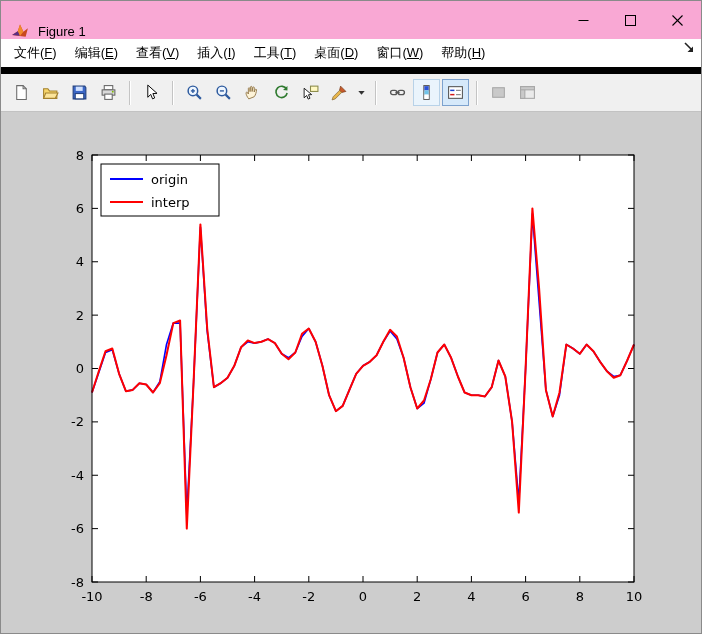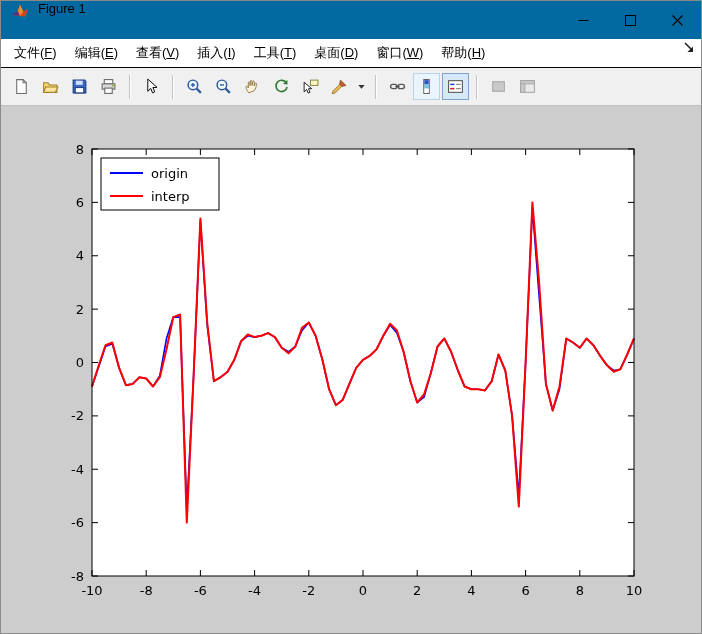--- a/index.html
+++ b/index.html
@@ -1,28 +1,28 @@
 <!DOCTYPE html>
 <html><head>
 <meta charset="utf-8">
 <style>
   html,body{margin:0;padding:0;background:#ffffff;}
   body{width:702px;height:634px;font-family:"Liberation Sans","DejaVu Sans",sans-serif;-webkit-font-smoothing:antialiased;}
   .window{width:702px;height:634px;box-sizing:border-box;border:1px solid #8a8a8a;display:flex;flex-direction:column;background:#f0f0f0;overflow:hidden;}
 
   
-  .titlebar{height:38px;flex:0 0 auto;background:#0369a1;display:flex;align-items:flex-start;}
+  .titlebar{height:38px;flex:0 0 auto;background:#f9a8d4;display:flex;align-items:flex-end;}
   .app-icon{margin-left:10px;width:18px;height:18px;display:flex;}
   .title-text{margin-left:9px;font-size:13px;color:#000;}
   .win-controls{margin-left:auto;display:flex;height:100%;}
   .win-btn{width:47px;height:100%;border:none;background:transparent;display:flex;align-items:center;justify-content:center;padding:0;cursor:default;}
   .win-btn svg{width:11px;height:11px;}
 
   
-  .menubar{height:28px;flex:0 0 auto;background:#ffffff;border-bottom:1px solid #000000;display:flex;align-items:center;padding-left:4px;font-size:13px;position:relative;}
+  .menubar{height:28px;flex:0 0 auto;background:#ffffff;border-bottom:7px solid #000000;display:flex;align-items:center;padding-left:4px;font-size:13px;position:relative;}
   .menu-item{padding:4px 9px;color:#000;white-space:nowrap;}
   .menu-item u{text-decoration:underline;}
   .menu-overflow{position:absolute;right:5px;top:2px;width:14px;height:14px;}
 
   
   .toolbar{height:37px;flex:0 0 auto;background:#f0f0f0;border-bottom:1px solid #c2c2c2;display:flex;align-items:center;padding:0 6px;}
   .tb-btn{width:27px;height:27px;display:flex;align-items:center;justify-content:center;border:1px solid transparent;background:transparent;padding:0;margin:0 1px;cursor:default;}
   .tb-btn svg{width:17px;height:17px;}
   .tb-btn.narrow{width:13px;}
   .tb-btn.framed{border:1px solid #b8d2e8;background:#eaf4fc;}

